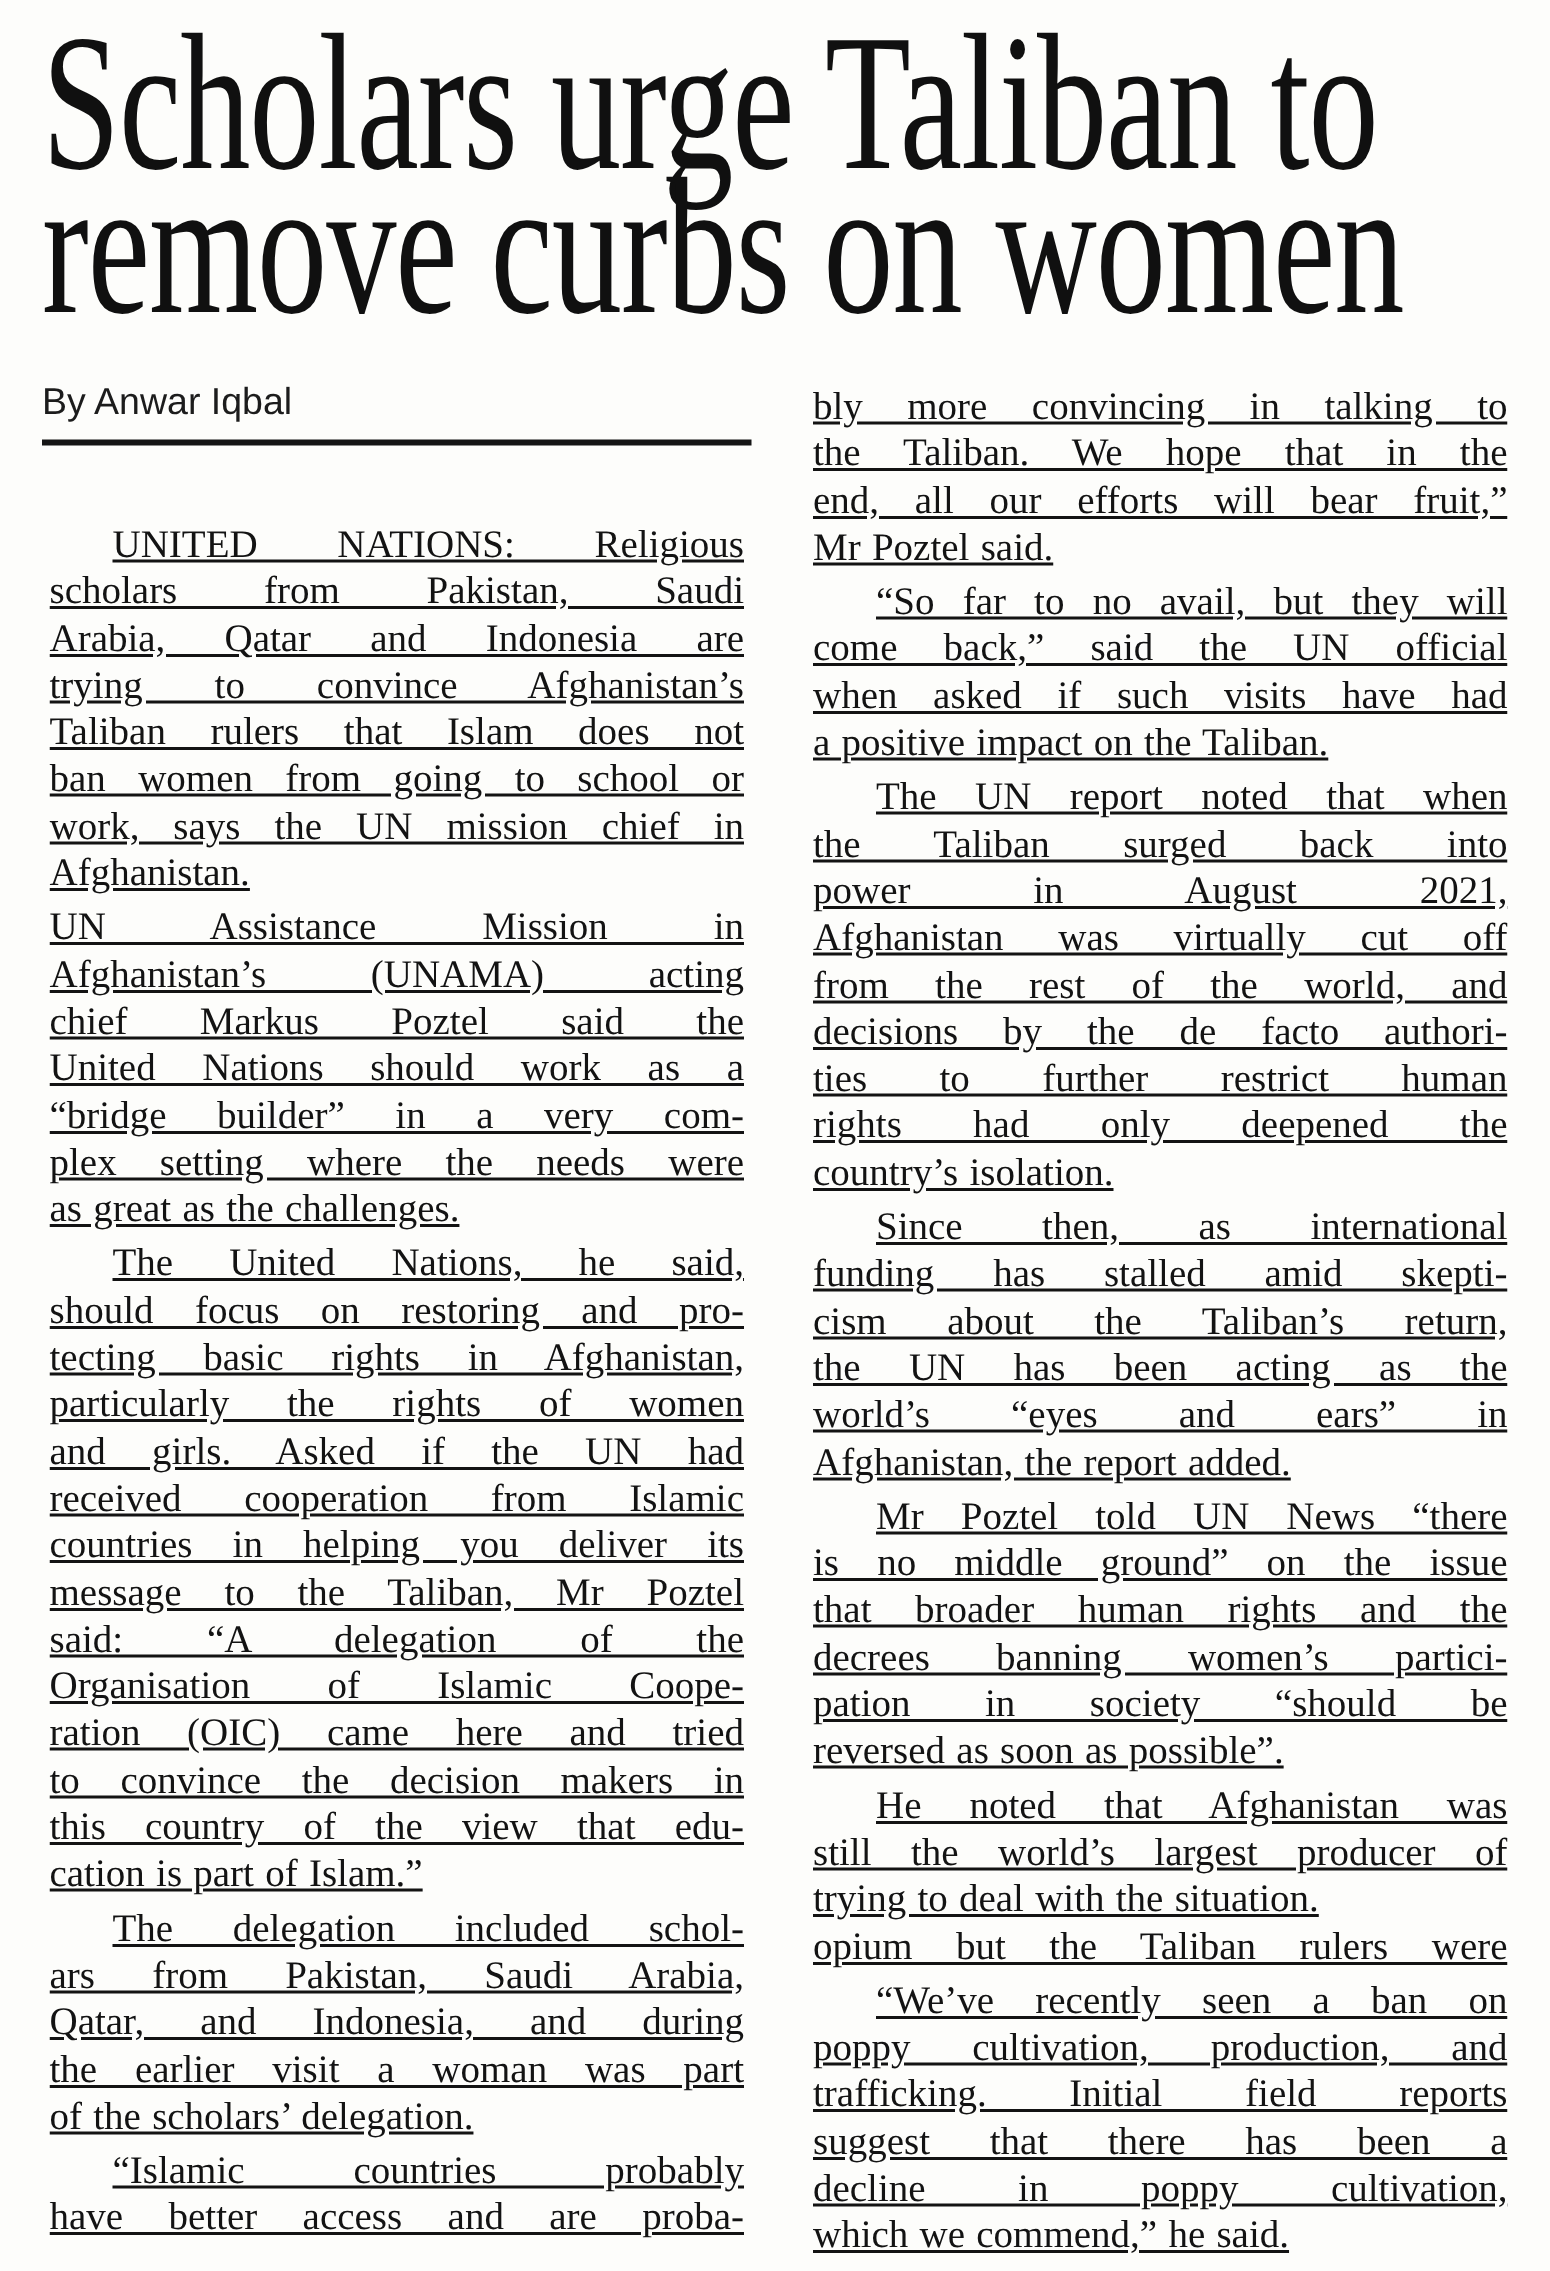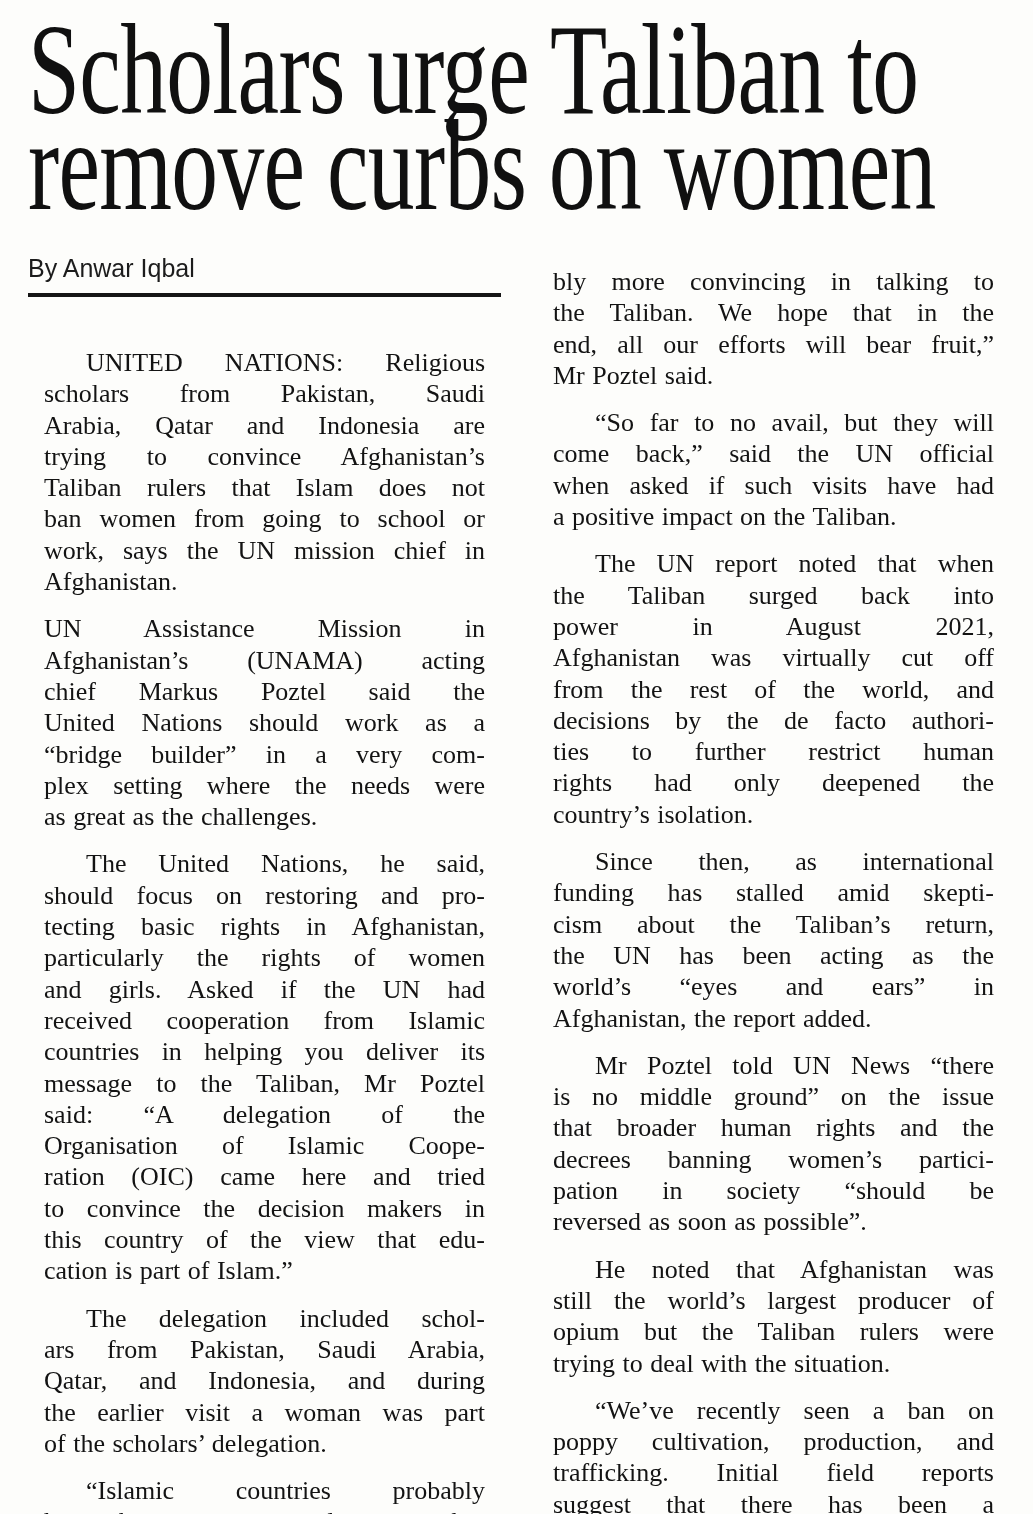--- a/index.html
+++ b/index.html
@@ -53,21 +53,22 @@
     line-height: 36px;
     color: #1c1c1c;
   }
   .byline-rule {
     margin-top: 7px;
     height: 4px;
     background: #151515;
     width: 100%;
   }
   .para {
-    margin: 16px;
+    margin: 5px;
+    text-decoration: underline;
   }
   .line {
     font-size: 26px;
     line-height: 31.3px;
     text-align: justify;
     text-align-last: justify;
     word-spacing: 1px;
     white-space: normal;
     overflow: hidden;
     height: 31.3px;
@@ -181,22 +182,22 @@
             <div class="line indent">Mr Poztel told UN News “there</div>
             <div class="line">is no middle ground” on the issue</div>
             <div class="line">that broader human rights and the</div>
             <div class="line">decrees banning women’s partici-</div>
             <div class="line">pation in society “should be</div>
             <div class="line last">reversed as soon as possible”.</div>
           </div>
           <div class="para">
             <div class="line indent">He noted that Afghanistan was</div>
             <div class="line">still the world’s largest producer of</div>
+            <div class="line last">trying to deal with the situation.</div>
             <div class="line">opium but the Taliban rulers were</div>
-            <div class="line last">trying to deal with the situation.</div>
           </div>
           <div class="para">
             <div class="line indent">“We’ve recently seen a ban on</div>
             <div class="line">poppy cultivation, production, and</div>
             <div class="line">trafficking. Initial field reports</div>
             <div class="line">suggest that there has been a</div>
             <div class="line">decline in poppy cultivation,</div>
             <div class="line last">which we commend,” he said.</div>
           </div>
         </div>

